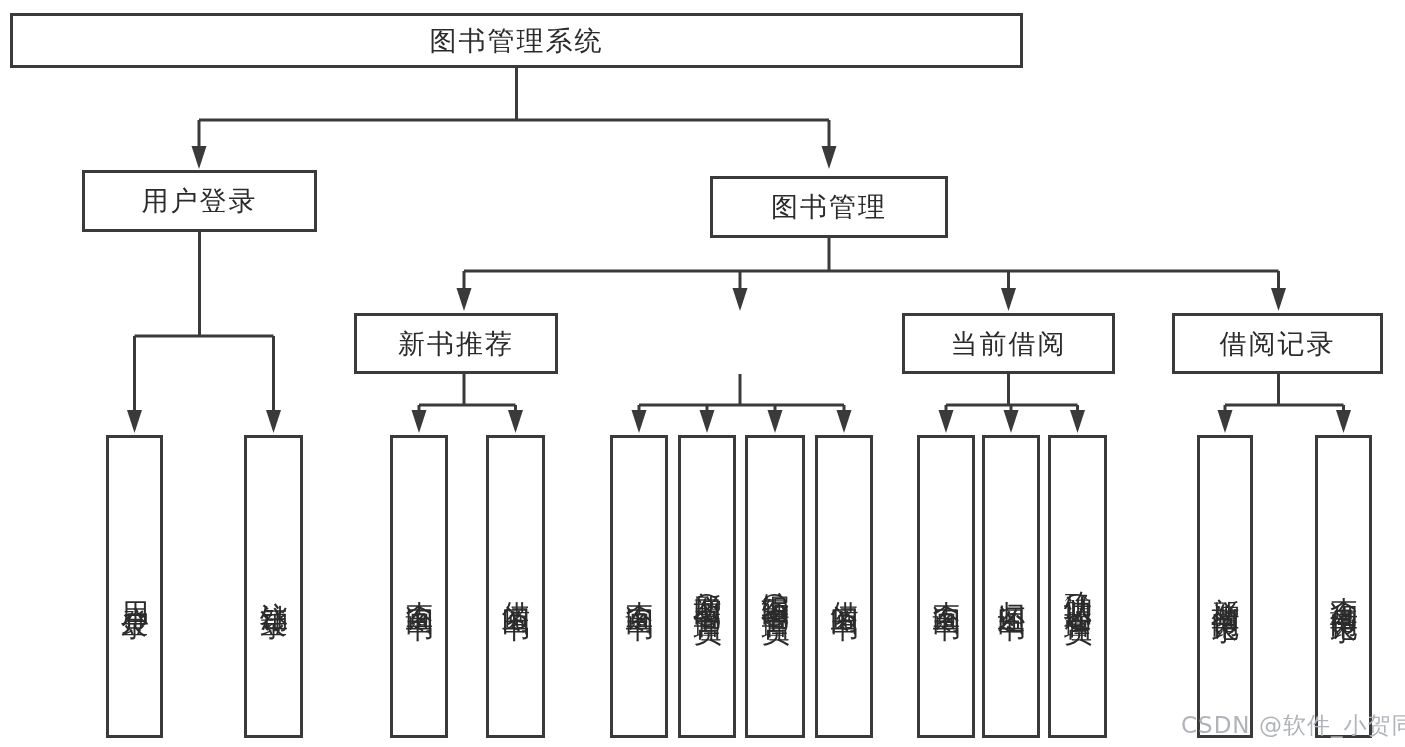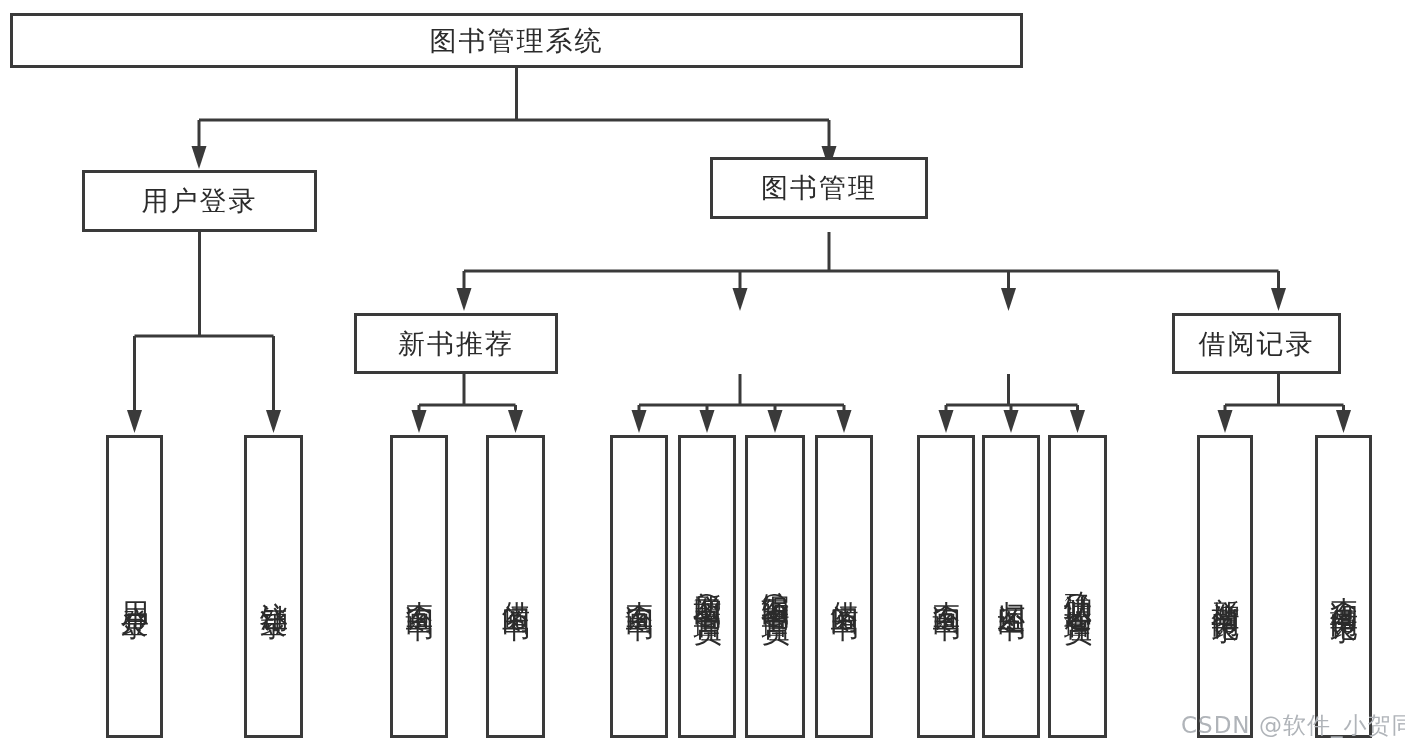--- a/index.html
+++ b/index.html
@@ -83,28 +83,31 @@
       <path d="M1336 410 L1351 410 L1343.5 433 Z" fill="#3a3a3a" stroke="none"></path>
     </svg>
 
   <div class="node h" style="left:10px;top:13px;width:1013px;height:55px">
     <span>图书管理系统</span>
   </div>
 
   <div class="node h" style="left:82px;top:170px;width:235px;height:62px">
     <span>用户登录</span>
   </div>
-  <div class="node h" style="left:710px;top:157px;width:218px;height:62px">
+  <div class="node h" style="left:710px;top:176px;width:238px;height:62px">
     <span>图书管理</span>
   </div>
 
   <div class="node h" style="left:354px;top:313px;width:204px;height:61px">
     <span>新书推荐</span>
   </div>
-  <div class="node h" style="left:1172px;top:313px;width:169px;height:61px">
+  <div class="node h" style="left:902px;top:313px;width:213px;height:61px">
+    <span>当前借阅</span>
+  </div>
+  <div class="node h" style="left:1172px;top:313px;width:211px;height:61px">
     <span>借阅记录</span>
   </div>
 
   <div class="node v" style="left:106px;top:435px;width:57px;height:303px">
     <span>用户登录</span>
   </div>
   <div class="node v" style="left:244px;top:435px;width:59px;height:303px">
     <span>注销登录</span>
   </div>
   <div class="node v" style="left:390px;top:435px;width:58px;height:303px">

